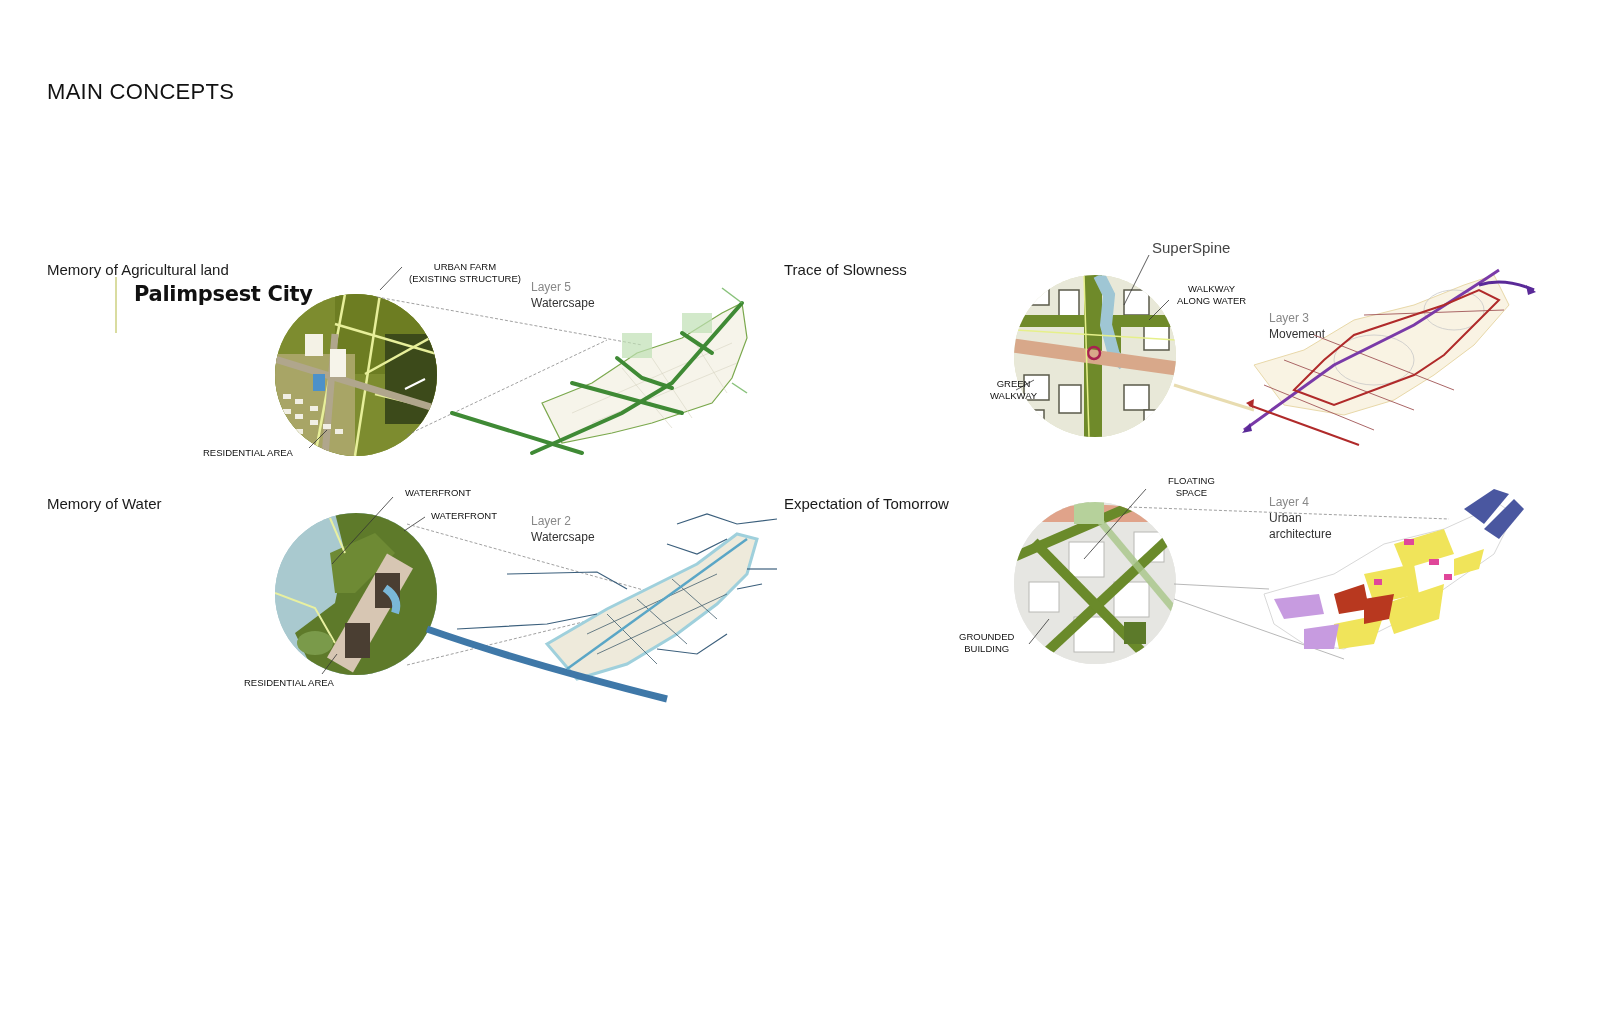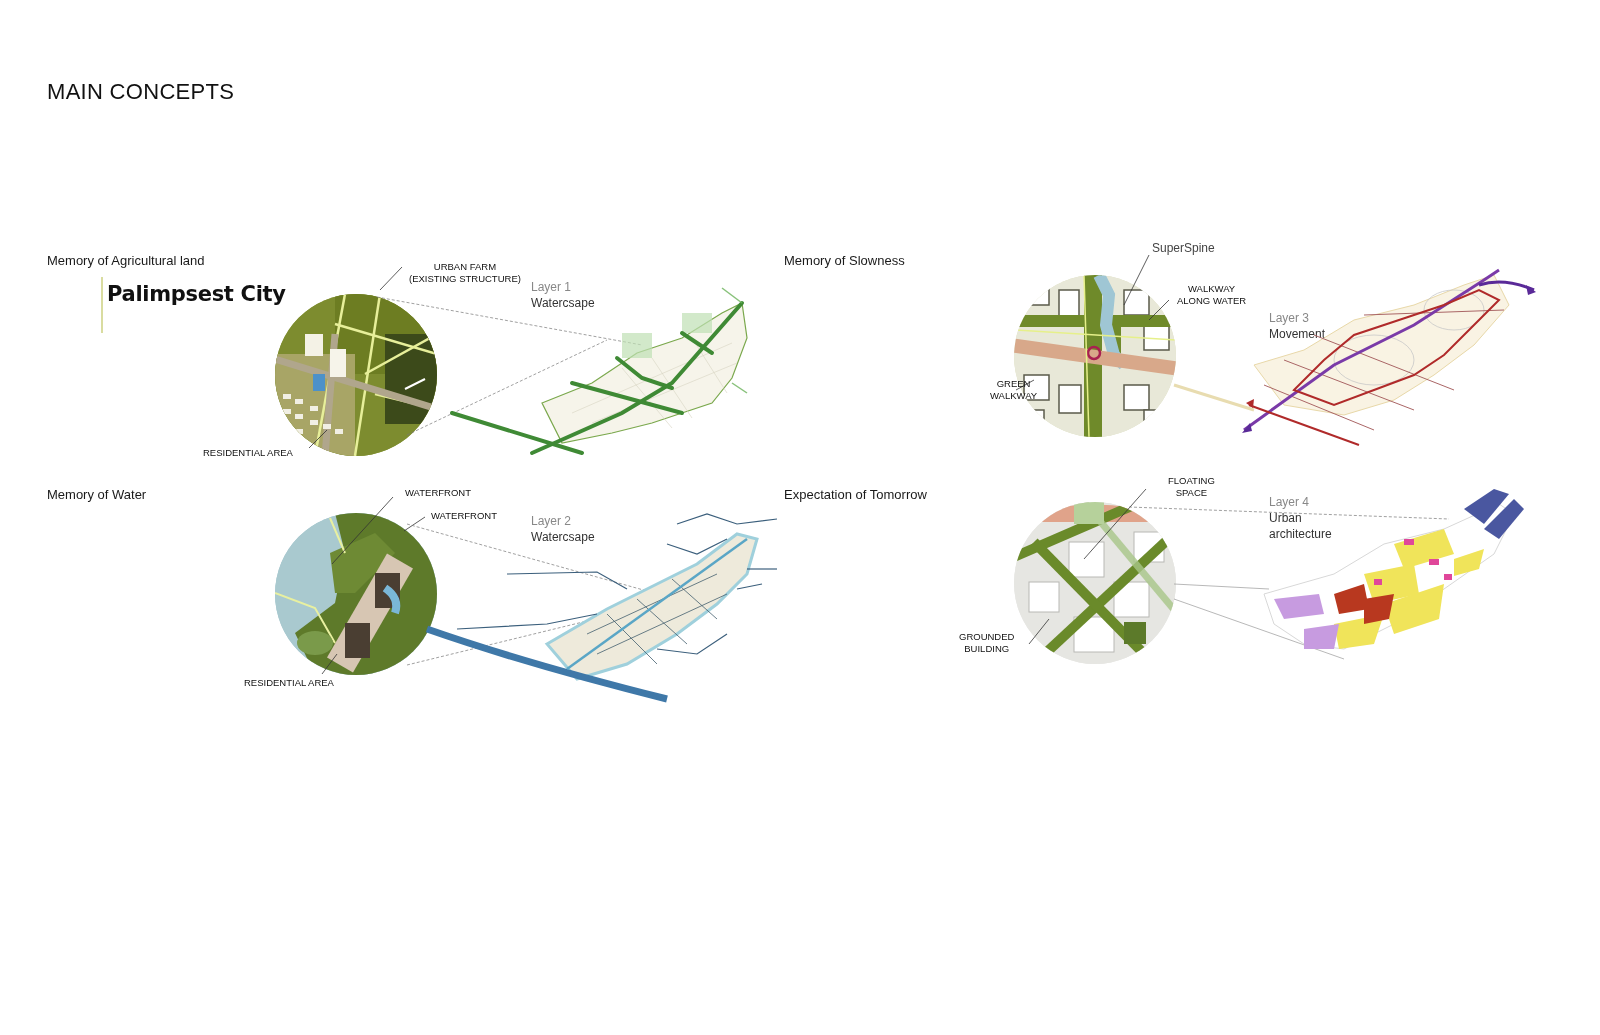--- a/index.html
+++ b/index.html
@@ -1,20 +1,20 @@
 <!DOCTYPE html>
 <html><head>
 <meta charset="utf-8">
 <style>
   html,body{margin:0;padding:0;background:#ffffff;}
   body{width:1600px;height:1035px;position:relative;overflow:hidden;font-family:"Liberation Sans","DejaVu Sans",sans-serif;color:#111;}
   .page-title{position:absolute;left:47px;top:42px;font-size:22px;letter-spacing:0.3px;color:#111;font-family:"Liberation Sans",sans-serif;margin-top:37px;}
   .panel{position:absolute;width:760px;height:230px;}
-  .memory{position:absolute;left:0;top:8px;font-size:13px;color:#1a1a1a;font-family:"Liberation Sans",sans-serif;}
-  .city{position:absolute;left:54px;top:32px;padding-left:4px;height:56px;border-left:2px solid #d8d8a0;}
+  .memory{position:absolute;left:0;top:16px;font-size:15px;color:#1a1a1a;font-family:"Liberation Sans",sans-serif;}
+  .city{position:absolute;left:68px;top:32px;padding-left:17px;height:56px;border-left:2px solid #d8d8a0;}
   .city span{font-family:"DejaVu Sans",sans-serif;font-weight:bold;font-size:21px;color:#111;letter-spacing:-0.3px;display:block;margin-top:5px;}
   .circle{position:absolute;width:162px;height:162px;border-radius:50%;overflow:hidden;}
   .callout{position:absolute;font-size:9.5px;line-height:12px;color:#111;text-transform:uppercase;font-family:"Liberation Sans",sans-serif;text-align:center;white-space:nowrap;}
   .layer{position:absolute;font-size:12px;line-height:16px;color:#333;font-family:"Liberation Sans",sans-serif;}
   .layer .num{color:#888;display:block;}
   svg.overlay{position:absolute;left:0;top:0;overflow:visible;}
   .map{position:absolute;overflow:visible;}
 </style>
 </head>
 <body>
@@ -69,21 +69,21 @@
     <line x1="360" y1="190" x2="560" y2="95" stroke="#777" stroke-width="0.7" stroke-dasharray="3,2"></line>
   </svg>
   <div class="callout" style="left:362px;top:16px;">
     <span>URBAN FARM</span><br>
     <span>(EXISTING STRUCTURE)</span>
   </div>
   <div class="callout" style="left:156px;top:202px;">
     <span>RESIDENTIAL AREA</span>
   </div>
   <div class="layer" style="left:484px;top:34px;">
-    <span class="num">Layer 1</span>
+    <span class="num">Layer 5</span>
     <span>Watercsape</span>
   </div>
   <svg class="map" width="320" height="180" style="left:395px;top:38px;">
     <path d="M100,120 L150,100 L195,70 L240,55 L280,30 L300,20 L305,55 L290,95 L270,120 L210,140 L170,150 L120,160 Z" fill="#f6f4ea" stroke="#7aa84c" stroke-width="1.2"></path>
     <g stroke="#d7d3c1" stroke-width="0.6">
       <line x1="130" y1="130" x2="290" y2="60"></line>
         <line x1="150" y1="140" x2="295" y2="80"></line>
       <line x1="180" y1="85" x2="230" y2="145"></line>
         <line x1="210" y1="75" x2="250" y2="135"></line>
         <line x1="250" y1="55" x2="285" y2="110"></line>
@@ -98,21 +98,21 @@
       <path d="M240,50 L270,70"></path>
     </g>
     <g stroke="#6bb25a" stroke-width="1.5" fill="none" opacity="0.8">
       <path d="M280,5 L300,20"></path>
         <path d="M290,100 L305,110"></path>
     </g>
   </svg>
 </div>
 
 <div class="panel" style="left:784px;top:245px;">
-  <div class="memory">Memory of Slowness</div>
+  <div class="memory">Trace of Slowness</div>
   <div class="circle" style="left:230px;top:30px;background:#dde0c0;">
     <svg width="162" height="162" viewBox="0 0 162 162">
       <rect width="162" height="162" fill="#e8e8d8"></rect>
       <g fill="#ffffff" stroke="#5a5a4a" stroke-width="1.5">
         <rect x="10" y="10" width="25" height="20"></rect>
           <rect x="45" y="15" width="20" height="30"></rect>
           <rect x="110" y="15" width="25" height="25"></rect>
         <rect x="130" y="50" width="25" height="25"></rect>
           <rect x="10" y="100" width="25" height="25"></rect>
           <rect x="45" y="110" width="22" height="28"></rect>
@@ -133,21 +133,21 @@
           <path d="M70,0 L75,162"></path>
         </g>
     </svg>
   </div>
   <svg class="overlay" width="760" height="230">
     <line x1="340" y1="60" x2="365" y2="10" stroke="#333" stroke-width="0.8"></line>
     <line x1="365" y1="75" x2="385" y2="55" stroke="#333" stroke-width="0.8"></line>
     <line x1="250" y1="135" x2="232" y2="145" stroke="#333" stroke-width="0.8"></line>
     <path d="M390,140 L470,165" stroke="#e8dcb0" stroke-width="3"></path>
   </svg>
-  <div class="callout" style="left:368px;top:-3px;font-size:12px;text-transform:none;color:#444;">
+  <div class="callout" style="left:368px;top:-3px;font-size:15px;text-transform:none;color:#444;">
     <span>SuperSpine</span>
   </div>
   <div class="callout" style="left:393px;top:38px;">
     <span>WALKWAY</span><br>
     <span>ALONG WATER</span>
   </div>
   <div class="callout" style="left:206px;top:133px;">
     <span>GREEN</span><br>
     <span>WALKWAY</span>
   </div>

